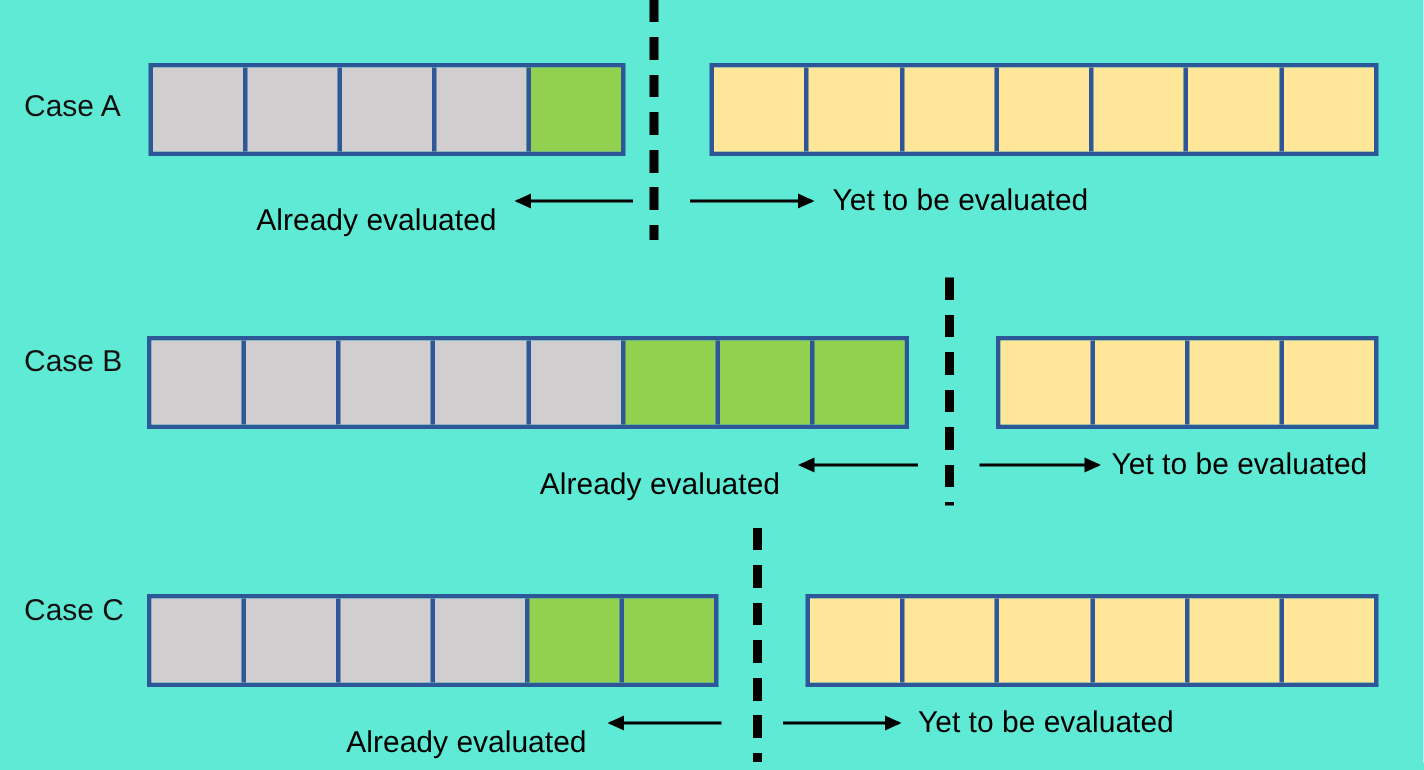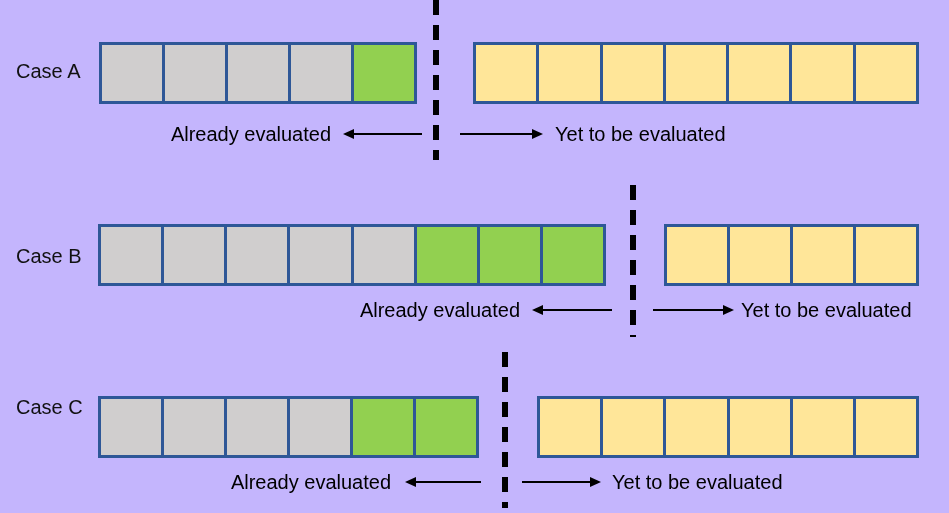--- a/index.html
+++ b/index.html
@@ -5,21 +5,21 @@
   html, body {
     margin: 0;
     padding: 0;
     background: #ffffff;
     font-family: "Liberation Sans", sans-serif;
   }
   .canvas {
     position: relative;
     width: 949px;
     height: 513px;
-    background: #c4b5fd;
+    background: #5eead4;
     overflow: hidden;
     color: #000;
   }
   .case-label {
     position: absolute;
     left: 16px;
     font-size: 20px;
     color: #111111;
     white-space: nowrap;
   }
@@ -49,21 +49,21 @@
       transparent 25px
     );
   }
   .caption {
     position: absolute;
     font-size: 20px;
     color: #000;
     white-space: nowrap;
     line-height: 26px;
   }
-  .caption.align-right { text-align: right; }
+  .caption.align-right { text-align: right; margin-top: 13px; }
   .arrow {
     position: absolute;
     height: 2px;
     background: #000;
   }
   .arrow-left::before {
     content: "";
     position: absolute;
     left: -2px;
     top: -4px;
@@ -107,21 +107,21 @@
         <div class="cell cell-yellow"></div>
         <div class="cell cell-yellow"></div>
       </div>
     <div class="caption align-right" style="left:96px; top:121px; width:235px;">Already evaluated</div>
     <div class="arrow arrow-left" style="left:345px; top:133px; width:77px;"></div>
     <div class="arrow arrow-right" style="left:460px; top:133px; width:81px;"></div>
     <div class="caption" style="left:555px; top:121px;">Yet to be evaluated</div>
   </div>
 
   <div>
-    <div class="case-label" style="top:245px;">Case B</div>
+    <div class="case-label" style="top:230px;">Case B</div>
     <div class="row" style="left:98px; top:224px; width:508px;">
         <div class="cell cell-gray"></div>
         <div class="cell cell-gray"></div>
         <div class="cell cell-gray"></div>
         <div class="cell cell-gray"></div>
         <div class="cell cell-gray"></div>
         <div class="cell cell-green"></div>
         <div class="cell cell-green"></div>
         <div class="cell cell-green"></div>
       </div>

